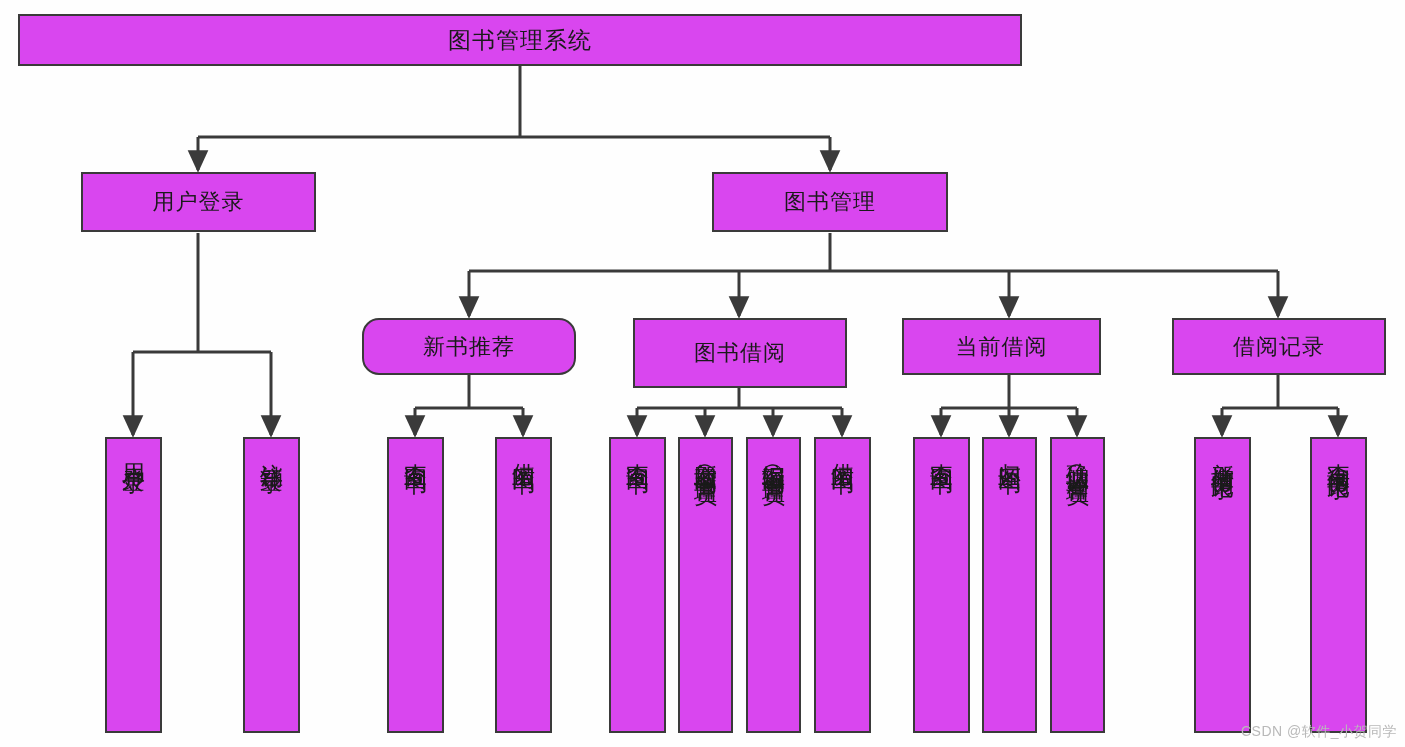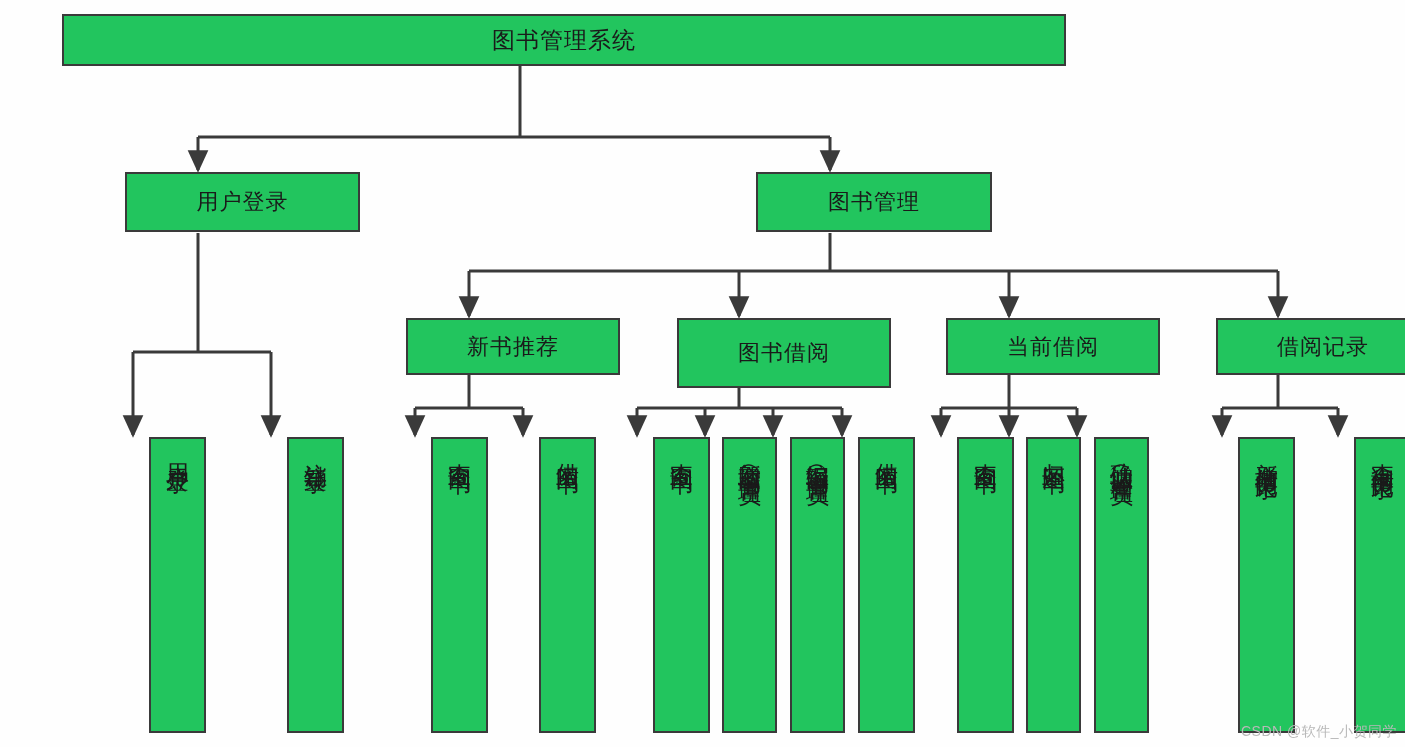--- a/index.html
+++ b/index.html
@@ -16,27 +16,26 @@
   }
   #wires{
     position:absolute;
     left:0; top:0;
     width:1405px; height:747px;
     pointer-events:none;
   }
   .node{
     position:absolute;
     box-sizing:border-box;
-    background:#22c55e;
+    background:#d946ef;
     border:2px solid #3a3a3a;
     display:flex;
     align-items:center;
     justify-content:center;
     text-align:center;
-    margin-left:44px;
   }
   .node .lbl{
     font-size:22px;
     line-height:1.15;
     letter-spacing:1px;
     color:#1a1a1a;
     white-space:nowrap;
   }
   
   .node.root .lbl{font-size:23px;}
@@ -126,29 +125,29 @@
   </div>
 
   <div class="node" style="left:81px; top:172px; width:235px; height:60px;">
     <span class="lbl">用户登录</span>
   </div>
 
   <div class="node" style="left:712px; top:172px; width:236px; height:60px;">
     <span class="lbl">图书管理</span>
   </div>
 
-  <div class="node" style="left:362px; top:318px; width:214px; height:57px;">
+  <div class="node" style="left:362px; top:318px; width:214px; height:57px;border-radius:17px;">
     <span class="lbl">新书推荐</span>
   </div>
 
   <div class="node" style="left:633px; top:318px; width:214px; height:70px;">
     <span class="lbl">图书借阅</span>
   </div>
 
-  <div class="node" style="left:902px; top:318px; width:214px; height:57px;">
+  <div class="node" style="left:902px; top:318px; width:199px; height:57px;">
     <span class="lbl">当前借阅</span>
   </div>
 
   <div class="node" style="left:1172px; top:318px; width:214px; height:57px;">
     <span class="lbl">借阅记录</span>
   </div>
 
   <div class="node vert" style="left:105px; top:437px; width:57px; height:296px;">
     <span class="lbl">用户登录</span>
   </div>

